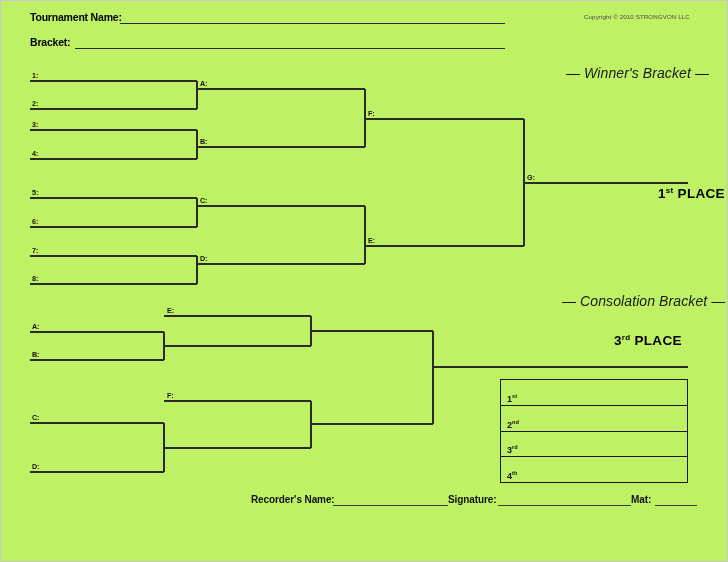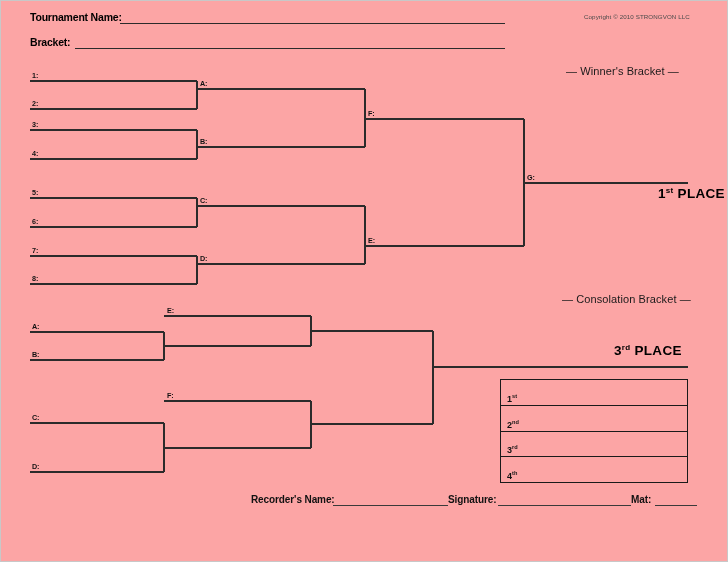--- a/index.html
+++ b/index.html
@@ -7,21 +7,21 @@
     padding: 0;
     background: #ffffff;
   }
   body {
     font-family: "Liberation Sans", sans-serif;
   }
   #page {
     position: relative;
     width: 728px;
     height: 562px;
-    background: #fca5a5;
+    background: #bef264;
     border: 1px solid #c8c8c8;
     box-sizing: border-box;
     overflow: hidden;
   }
   #bracket-svg {
     position: absolute;
     left: 0;
     top: 0;
     width: 728px;
     height: 562px;
@@ -45,23 +45,24 @@
     height: 0;
   }
 
   .copyright {
     font-size: 6.2px;
     color: #4a4a4a;
     letter-spacing: 0.1px;
   }
 
   .section-head {
-    font-size: 11px;
+    font-size: 14px;
     color: #1a1a1a;
     letter-spacing: 0.1px;
+    font-style: italic;
   }
 
   
   .slot {
     font-size: 7.2px;
     font-weight: bold;
     color: #111111;
     letter-spacing: -0.1px;
   }
 
@@ -139,21 +140,21 @@
 
   <div class="lbl section-head" style="left:565px; top:64px;">— Winner's Bracket —</div>
 
   <div class="lbl section-head" style="left:561px; top:292px;">— Consolation Bracket —</div>
 
   <div class="lbl place-big" style="left:613px; top:185px;margin-left:44px;">
     <span>1</span><sup>st</sup>
     <span>PLACE</span>
   </div>
 
-  <div class="lbl place-big" style="left:613px; top:342px;">
+  <div class="lbl place-big" style="left:613px; top:332px;">
     <span>3</span><sup>rd</sup>
     <span>PLACE</span>
   </div>
 
   <svg id="bracket-svg" viewBox="0 0 728 562">
     <g stroke="#2b2b2b" stroke-width="1.4" fill="none" shape-rendering="crispEdges">
 
       <path d="M29,80 H196"></path>
       <path d="M29,108 H196"></path>
       <path d="M196,80 V108"></path>

